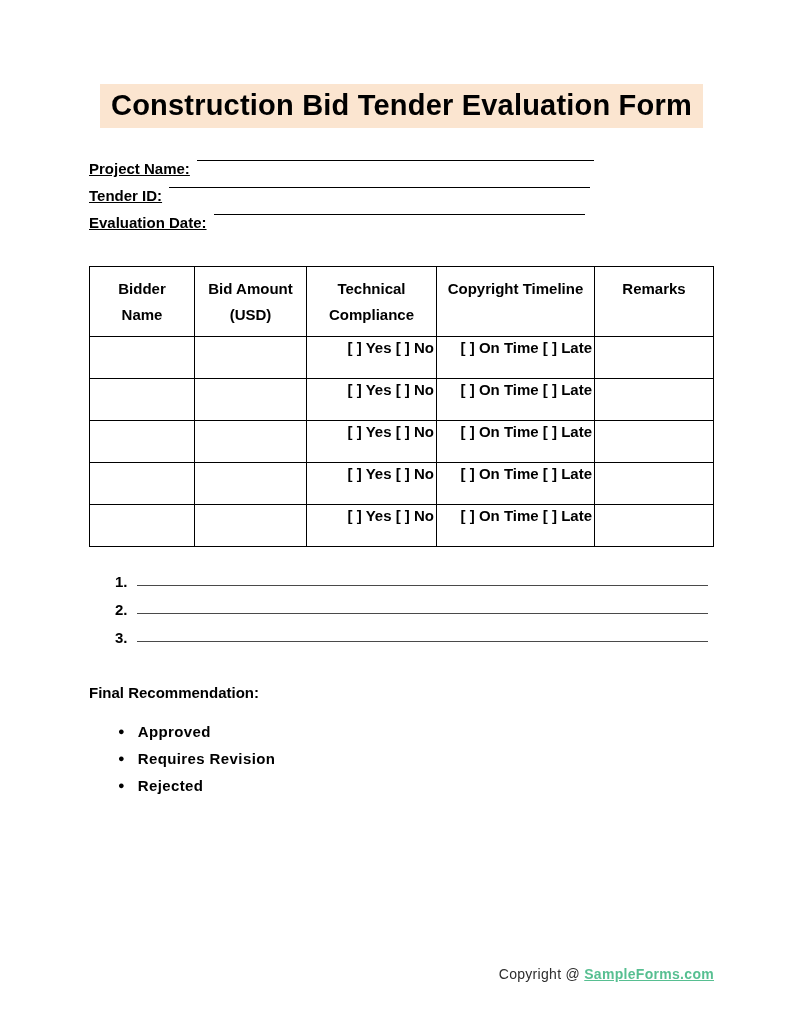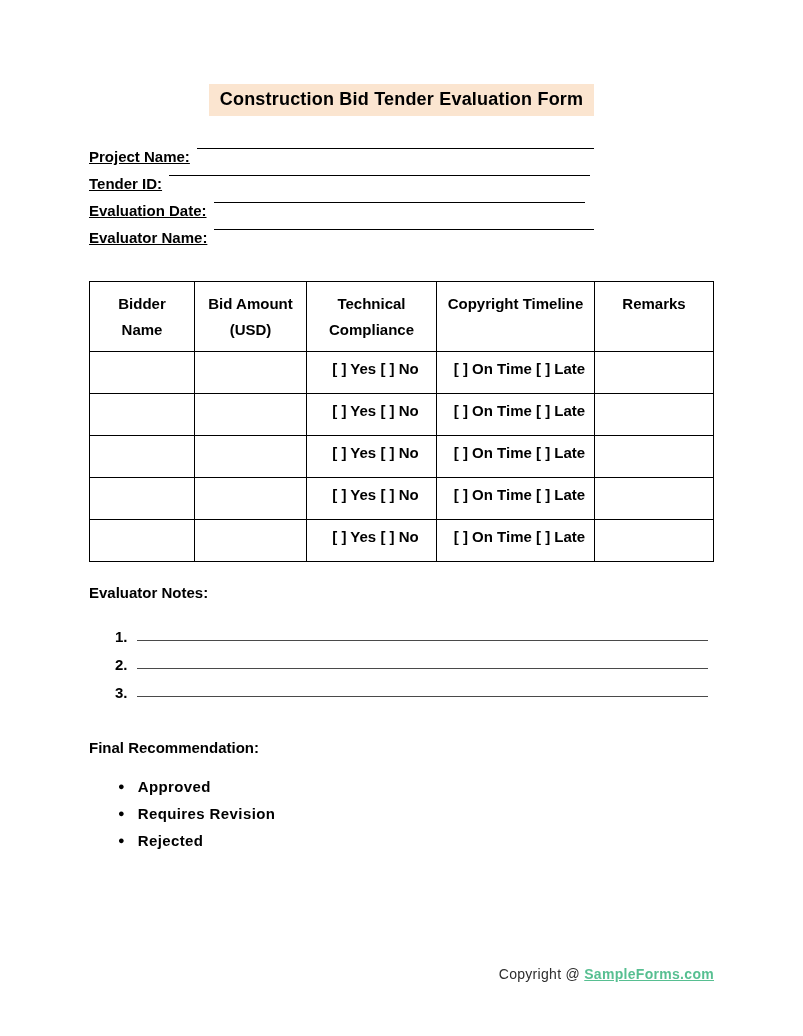--- a/index.html
+++ b/index.html
@@ -11,21 +11,21 @@
     position: relative;
     overflow: hidden;
   }
   .content { margin-left: 89px; width: 624px; }
 
   
   .title-wrap { padding-top: 84px; text-align: center; width: 803px; }
   .doc-title {
     display: inline-block;
     background: #fbe5d0;
-    font-size: 18px;
+    font-size: 29px;
     font-weight: bold;
     padding: 5px 11px 6px 11px;
     letter-spacing: 0.2px;
   }
 
   
   .fields { margin-top: 32px; width: 505px; }
   .field-row { display: flex; align-items: flex-start; height: 27px; text-decoration: underline; }
   .field-label { font-size: 15px; font-weight: bold; white-space: nowrap; margin-right: 7px; }
   .field-line { flex: 1; border-bottom: 1.5px solid #000; margin-bottom: 3px; height: 1px; }
@@ -46,22 +46,22 @@
   .bid-table th {
     font-size: 15px; font-weight: bold;
     text-align: center; vertical-align: top;
     padding: 9px 2px 8px 2px;
     line-height: 26px;
     height: 70px;
   }
   .bid-table th span { display: block; }
   .bid-table td {
     font-size: 15px; font-weight: bold;
-    text-align: center; vertical-align: top;
-    padding: 7px 2px 0 10px;
+    text-align: right; vertical-align: top;
+    padding: 1px 2px 0 10px;
     height: 42px;
     line-height: 20px;
     white-space: nowrap;
   }
 
   
   .notes-heading { margin-top: 22px; }
   .notes-list { margin-top: 15px; margin-left: 26px; width: 593px; }
   .note-row { display: flex; align-items: flex-end; height: 28px; }
   .note-num { font-size: 15px; font-weight: bold; margin-right: 9px; }
@@ -102,24 +102,20 @@
     <div class="field-row">
       <span class="field-label">Project Name:</span>
       <span class="field-line"></span>
     </div>
     <div class="field-row">
       <span class="field-label">Tender ID:</span>
       <span class="field-line"></span>
     </div>
     <div class="field-row">
       <span class="field-label">Evaluation Date:</span>
-      <span class="field-line"></span>
-    </div>
-    <div class="field-row">
-      <span class="field-label">Evaluator Name:</span>
       <span class="field-line"></span>
     </div>
   </div>
 
 
   <table class="bid-table">
     <colgroup>
       <col style="width:105px">
         <col style="width:112px">
         <col style="width:130px">
@@ -182,21 +178,20 @@
       <tr>
         <td></td>
         <td></td>
         <td>[ ] Yes [ ] No</td>
         <td>[ ] On Time [ ] Late</td>
         <td></td>
       </tr>
     </tbody>
   </table>
 
-  <div class="section-heading notes-heading">Evaluator Notes:</div>
 
   <div class="notes-list">
     <div class="note-row">
       <span class="note-num">1.</span>
       <span class="note-line"></span>
     </div>
     <div class="note-row">
       <span class="note-num">2.</span>
       <span class="note-line"></span>
     </div>

